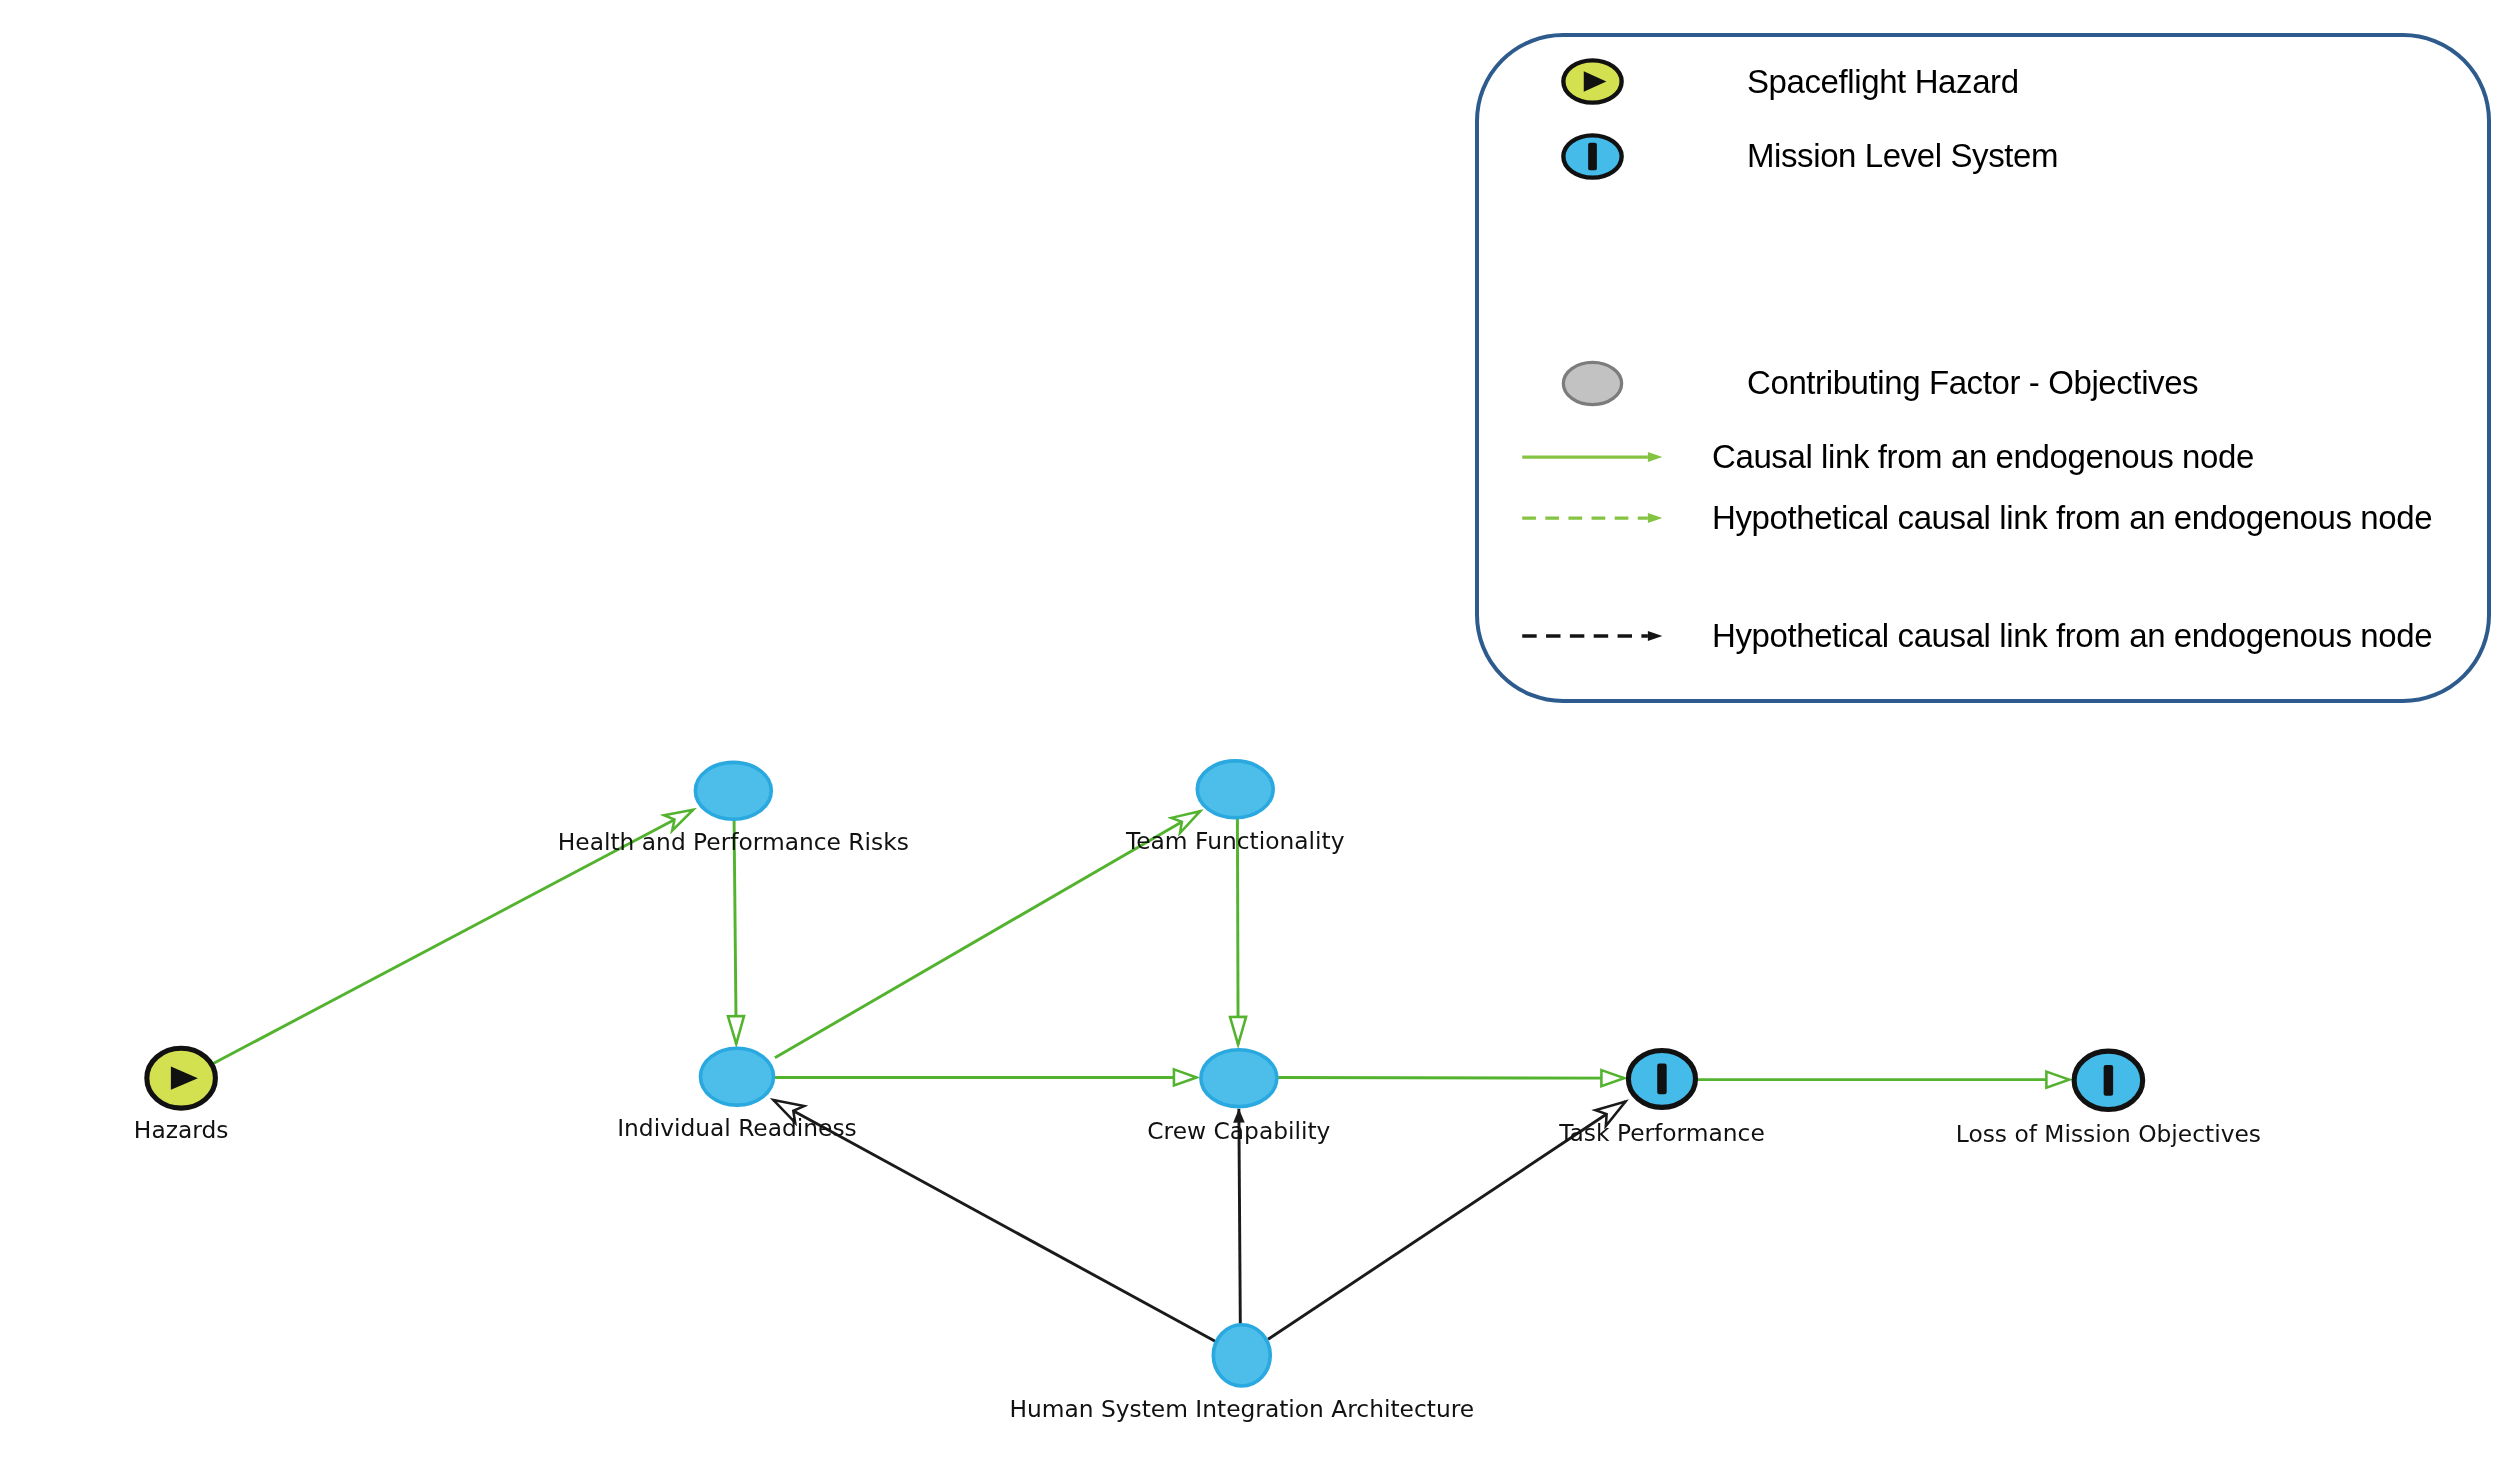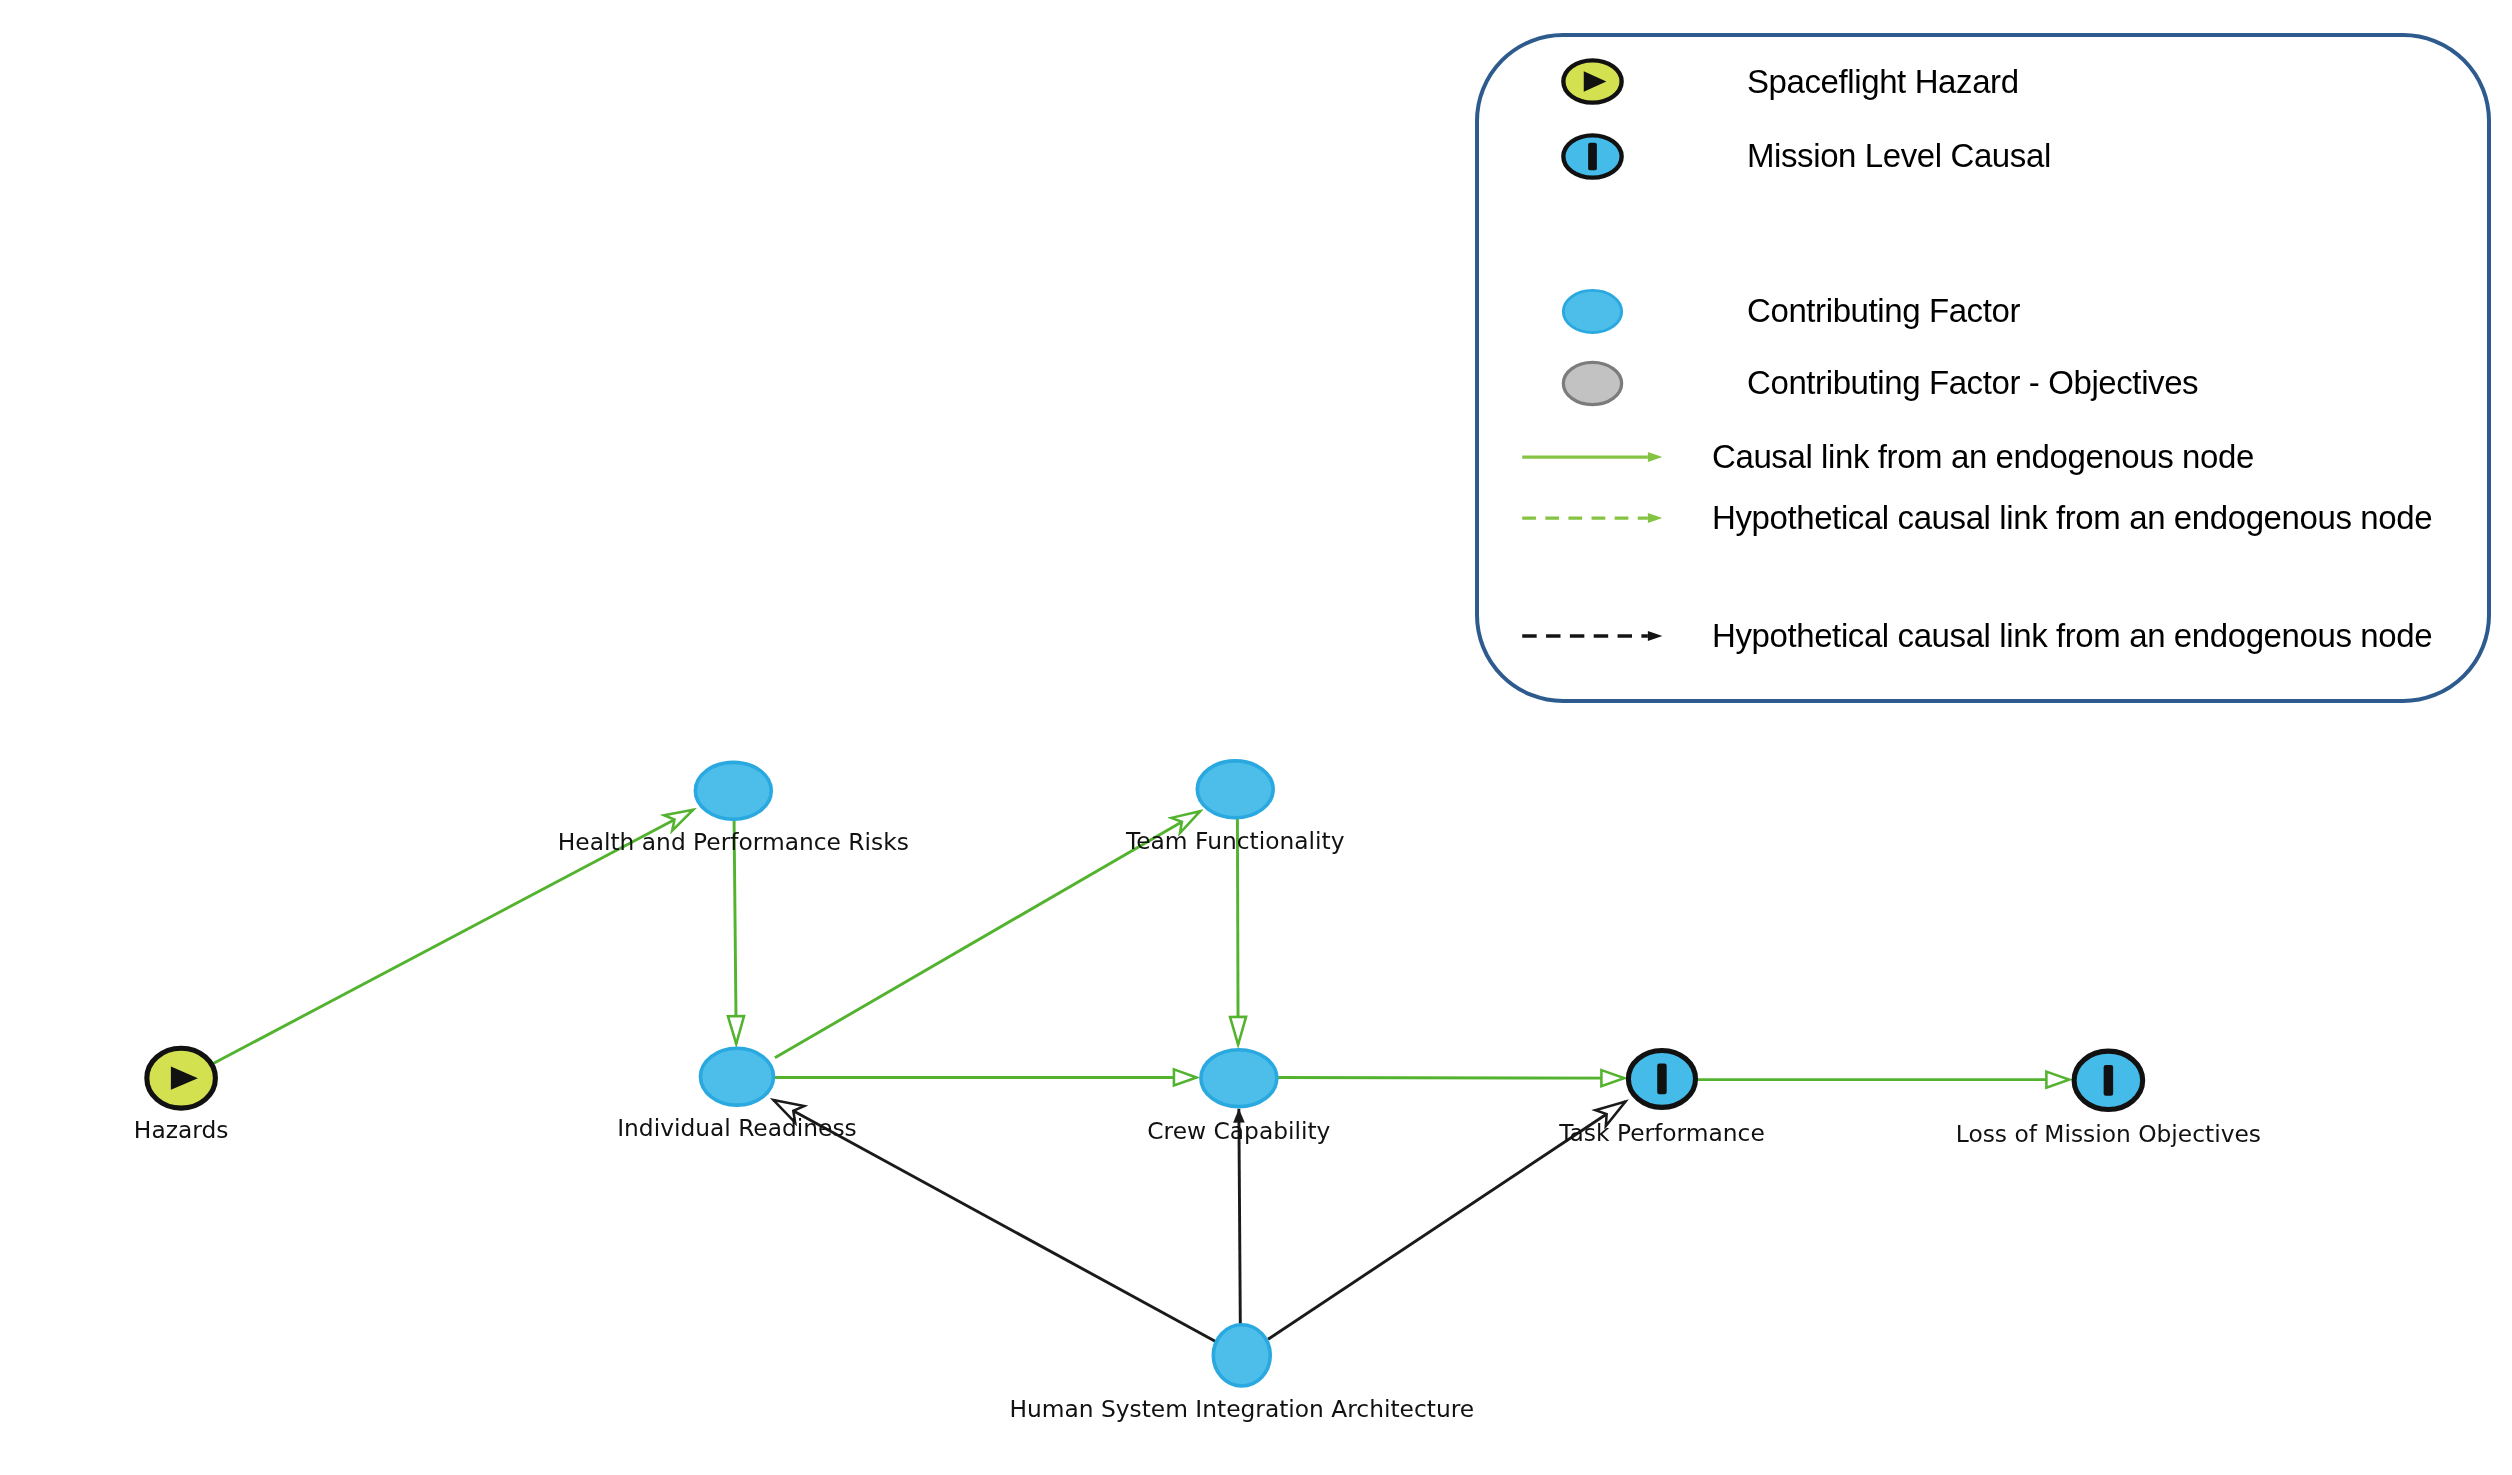--- a/index.html
+++ b/index.html
@@ -107,32 +107,24 @@
     <span class="llabel">Spaceflight Hazard</span>
   </div>
 
   <div class="lrow" style="top:86px">
     <span class="licon">
       <svg width="73" height="51" viewBox="0 0 100 70">
         <ellipse cx="50" cy="35" rx="40" ry="29" stroke-width="6" fill="#45BBE9" stroke="#111111"></ellipse>
         <rect x="44" y="16" width="12" height="38" rx="3" fill="#111111"></rect>
       </svg>
     </span>
-    <span class="llabel">Mission Level Causal</span>
+    <span class="llabel">Mission Level System</span>
   </div>
 
 
-  <div class="lrow" style="top:241px">
-    <span class="licon">
-      <svg width="73" height="51" viewBox="0 0 100 70">
-        <ellipse cx="50" cy="35" rx="40" ry="29" stroke-width="4" fill="#4DBEE9" stroke="#2AA9E0"></ellipse>
-      </svg>
-    </span>
-    <span class="llabel">Contributing Factor</span>
-  </div>
 
   <div class="lrow" style="top:313px">
     <span class="licon">
       <svg width="73" height="51" viewBox="0 0 100 70">
         <ellipse cx="50" cy="35" rx="40" ry="29" stroke-width="4.5" fill="#C2C2C2" stroke="#7C7C7C"></ellipse>
       </svg>
     </span>
     <span class="llabel">Contributing Factor - Objectives</span>
   </div>
 

